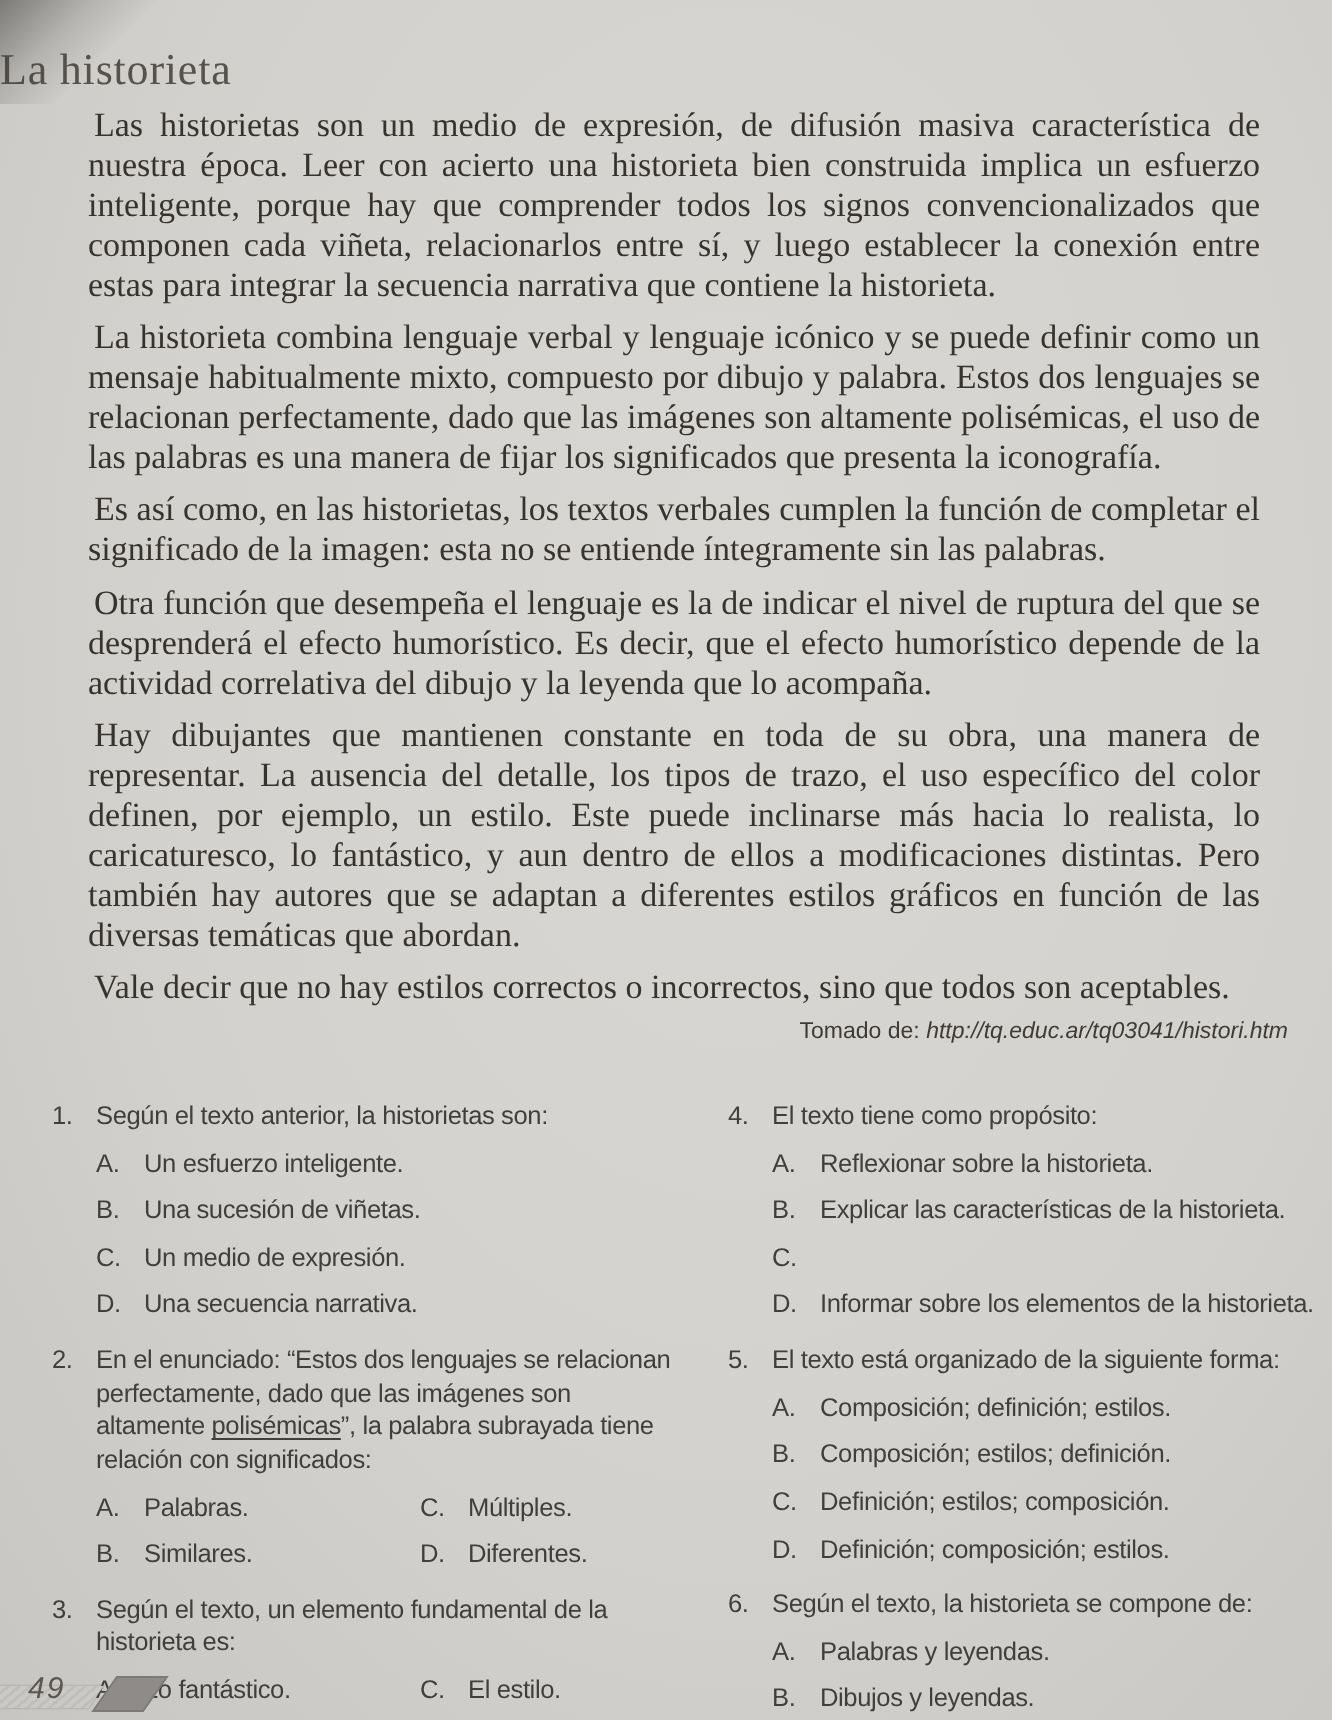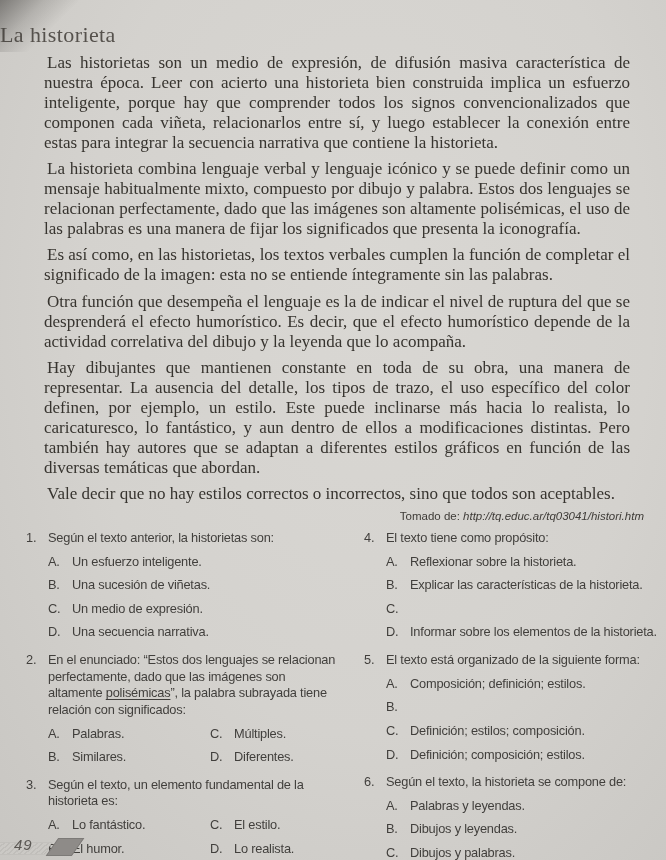--- a/index.html
+++ b/index.html
@@ -32,21 +32,21 @@
     font-family: "Liberation Serif", serif;
     font-size: 17px;
     line-height: 1.18;
     color: #37342f;
     text-align: justify;
   }
   .passage p { margin: 0 0 6px 0; text-indent: 3px; }
 
   .source-line {
     text-align: right;
-    margin: 3px 22px 8px 0;
+    margin: 3px 22px 28px 0;
     font-size: 11.5px;
     color: #3e3b37;
   }
   .source-line .url { font-style: italic; }
 
   .questions {
     display: flex;
     margin: 0 0 0 26px;
     color: #413f3c;
     font-size: 12.8px;
@@ -229,20 +229,21 @@
           <span class="q-num">5.</span>
           <span class="q-text">El texto está organizado de la siguiente forma:</span>
         </div>
         <div class="options">
           <div class="option">
               <span class="opt-letter">A.</span>
               <span>Composición; definición; estilos.</span>
             </div>
           <div class="option">
               <span class="opt-letter">B.</span>
+              <span>Composición; estilos; definición.</span>
             </div>
           <div class="option">
               <span class="opt-letter">C.</span>
               <span>Definición; estilos; composición.</span>
             </div>
           <div class="option">
               <span class="opt-letter">D.</span>
               <span>Definición; composición; estilos.</span>
             </div>
         </div>

